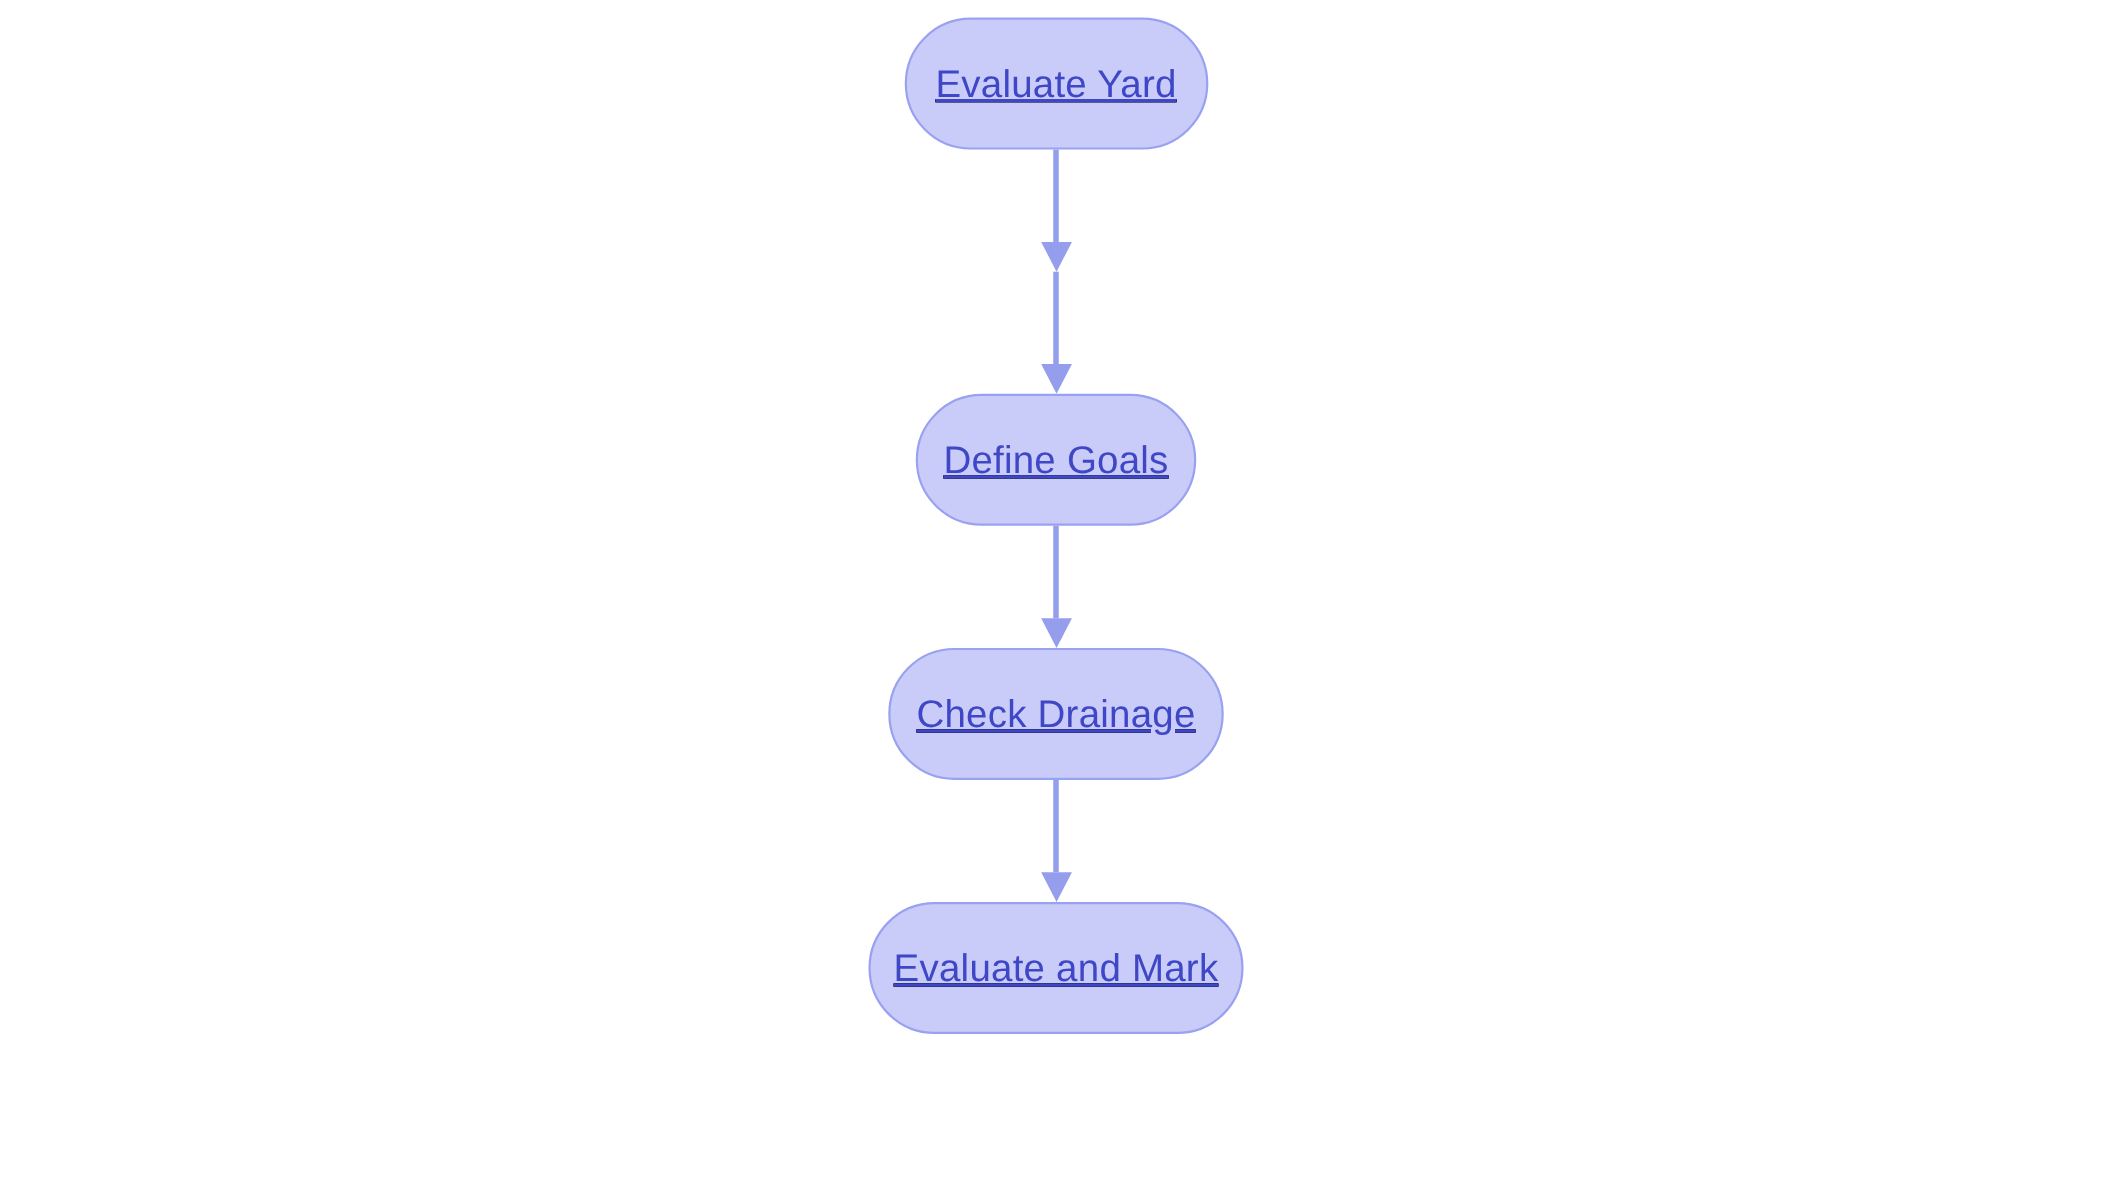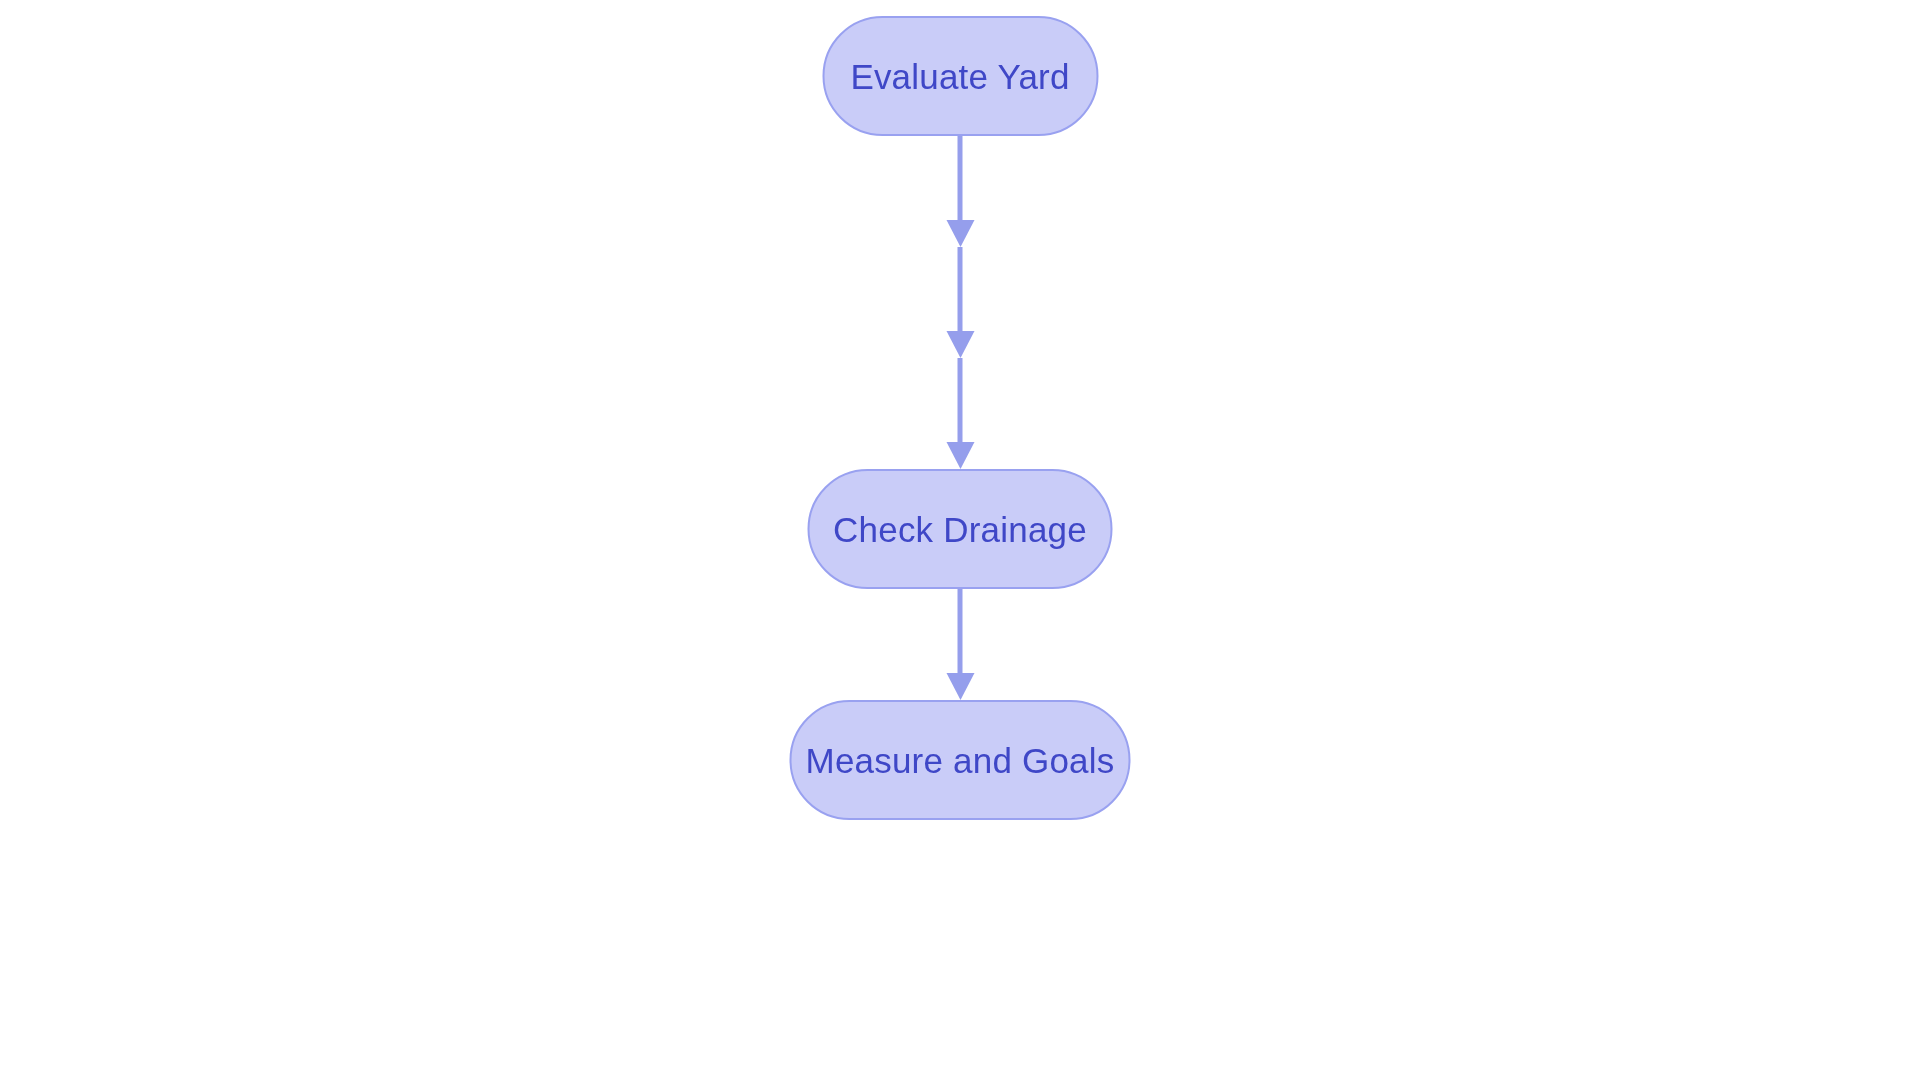--- a/index.html
+++ b/index.html
@@ -2,21 +2,21 @@
 <html style="--background: #ffffff; --node-fill: #c9ccf8; --node-border: #99a1f0; --node-text: #3f47c7; --arrow: #959eec;"><head>
 <meta charset="utf-8">
 <style>
   :root {
     --background: #ffffff;
     --node-fill: #c9ccf8;
     --node-border: #99a1f0;
     --node-text: #3f47c7;
     --arrow: #959eec;
   }
-  * { box-sizing: border-box; margin: 0; padding: 0; }
+  * { box-sizing: border-box; margin: 0; padding: 0; text-decoration: underline; }
   html, body {
     width: 1920px;
     height: 1083px;
     background: var(--background);
     font-family: "Liberation Sans", sans-serif;
     overflow: hidden;
   }
   .canvas {
     position: relative;
     width: 1920px;
@@ -90,33 +90,36 @@
       <div class="arrow-shaft"></div>
       <div class="arrow-head"></div>
     </div>
 
 
     <div class="arrow">
       <div class="arrow-shaft"></div>
       <div class="arrow-head"></div>
     </div>
 
+    <div class="node n3">
+      <span class="node-label">Define Goals</span>
+    </div>
 
     <div class="arrow">
       <div class="arrow-shaft"></div>
       <div class="arrow-head"></div>
     </div>
 
     <div class="node n4">
       <span class="node-label">Check Drainage</span>
     </div>
 
     <div class="arrow">
       <div class="arrow-shaft"></div>
       <div class="arrow-head"></div>
     </div>
 
     <div class="node n5">
-      <span class="node-label">Measure and Goals</span>
+      <span class="node-label">Evaluate and Mark</span>
     </div>
 
   </div>
 </div>
 
 </body></html>

